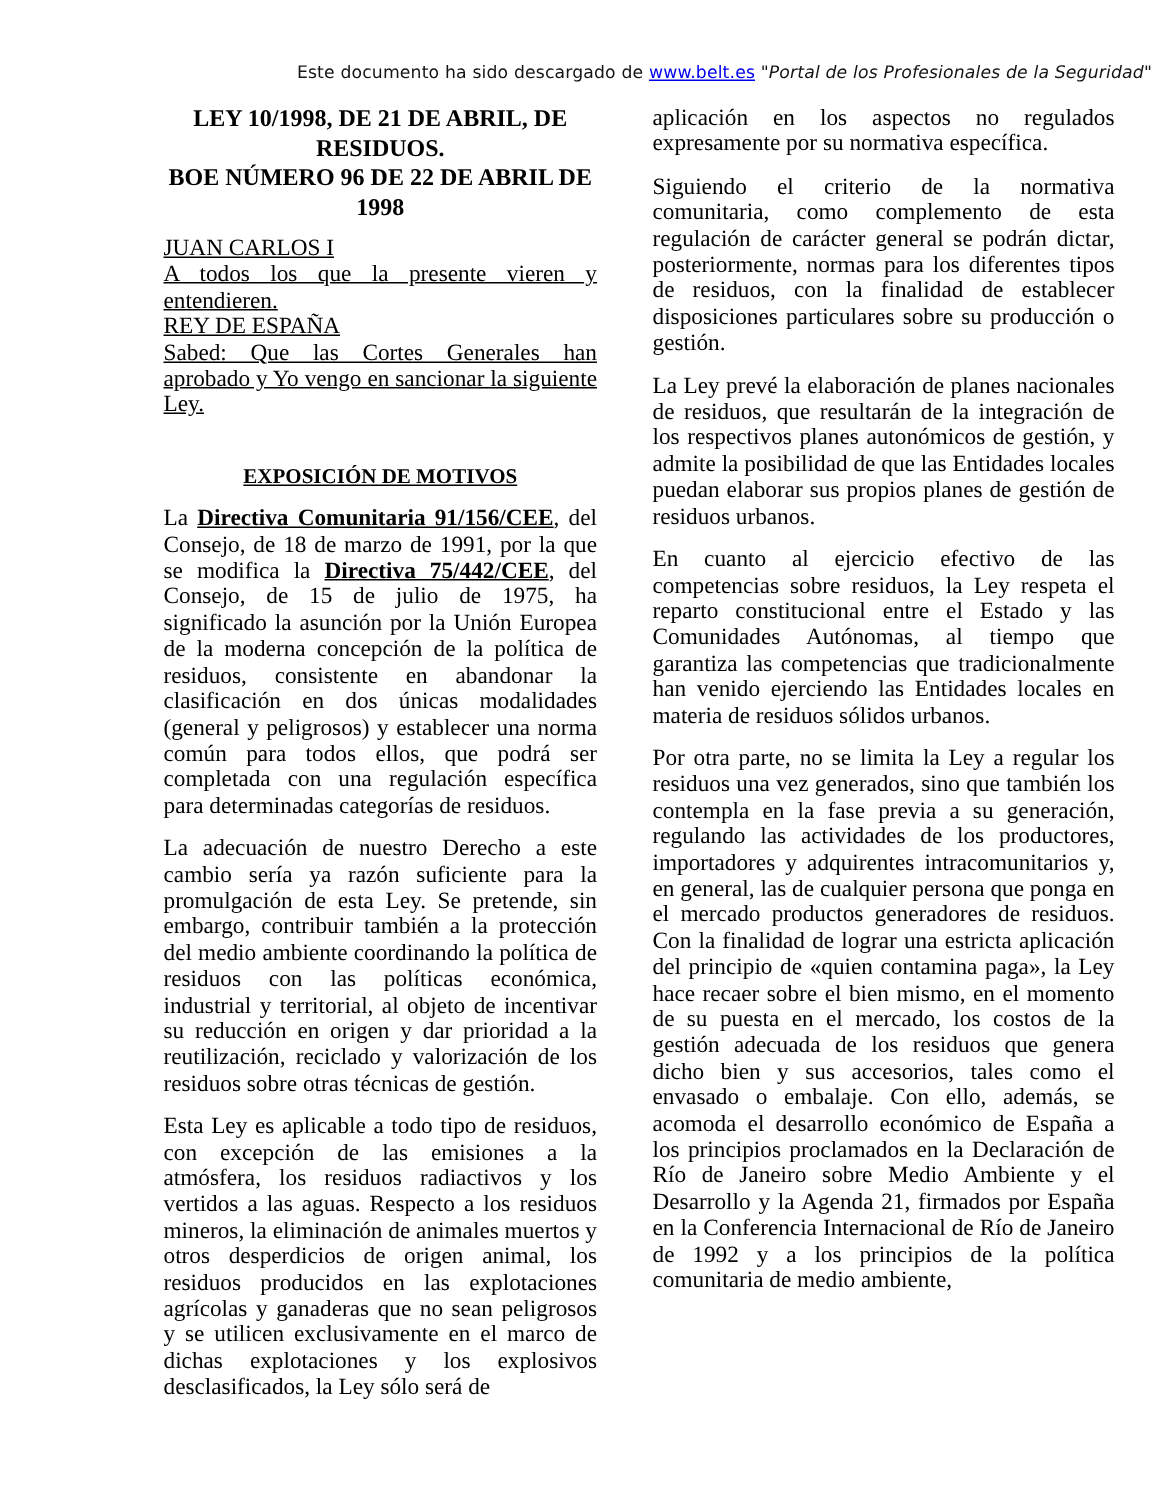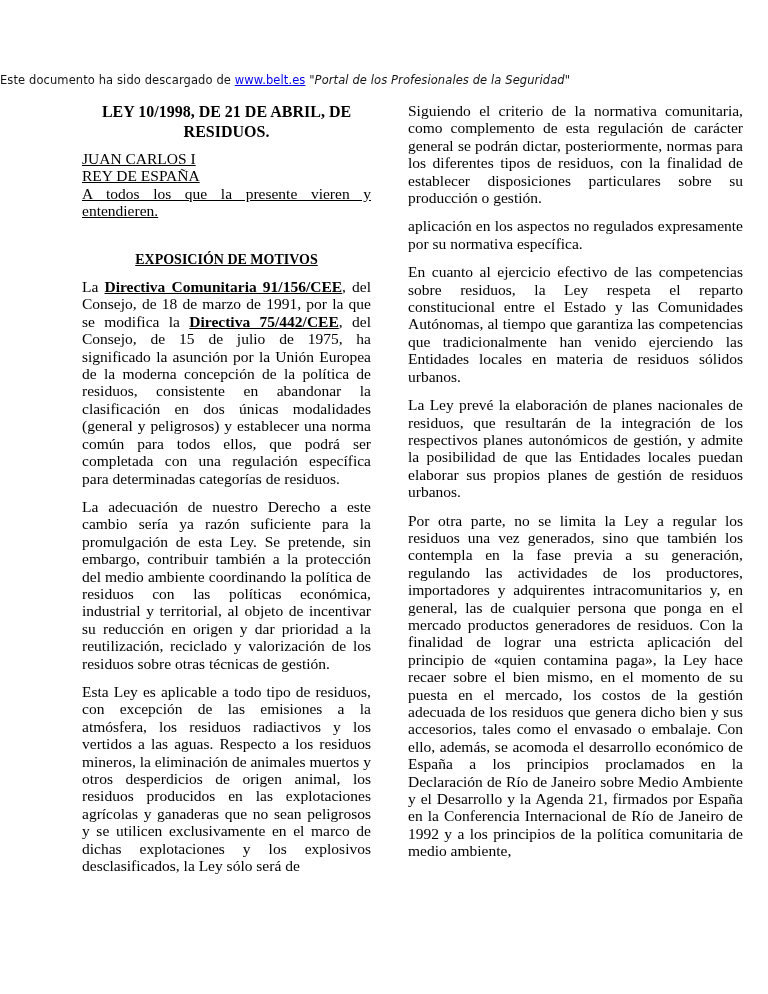--- a/index.html
+++ b/index.html
@@ -4,38 +4,39 @@
 <style>
   html, body { margin: 0; padding: 0; }
   body {
     width: 768px; height: 994px;
     background: #ffffff;
     color: #000000;
     font-family: "Liberation Serif", serif;
     overflow: hidden;
   }
   .header {
-    padding-top: 73px;
-    text-align: left;
+    padding-top: 41px;
+    text-align: right;
     font-family: "DejaVu Sans", sans-serif;
     font-size: 11.5px;
     color: #141414;
     letter-spacing: 0.1px;
   }
   .header .link {
     color: #0000ee;
     text-decoration: underline;
     cursor: pointer;
   }
   .header .quote { font-style: italic; }
   .columns {
     display: flex;
     padding: 15px 25px 0 82px;
     gap: 37px;
     box-sizing: border-box;
+    margin-left: 27px;
   }
   .col {
     font-size: 15.5px;
     line-height: 17.4px;
     text-align: justify;
   }
   .col-left { width: 289px; flex: none; }
   .col-right { flex: 1; min-width: 0; }
   .title {
     font-weight: bold;
@@ -65,38 +66,40 @@
     <span>Este documento ha sido descargado de</span>
     <a class="link" style="color: rgb(0, 0, 238);">www.belt.es</a>
     <span class="quote">"Portal de los Profesionales de la Seguridad"</span>
   </div>
 
   <div class="columns">
 
     <div class="col col-left">
       <div class="title">
         <div>LEY 10/1998, DE 21 DE ABRIL, DE RESIDUOS.</div>
+        <div>BOE NÚMERO 96 DE 22 DE ABRIL DE 1998</div>
       </div>
       <div class="preamble">
         <p>JUAN CARLOS I</p>
+        <p>A todos los que la presente vieren y entendieren.</p>
         <p>REY DE ESPAÑA</p>
-        <p>A todos los que la presente vieren y entendieren.</p>
+        <p>Sabed: Que las Cortes Generales han aprobado y Yo vengo en sancionar la siguiente Ley.</p>
       </div>
       <div class="section-heading">EXPOSICIÓN DE MOTIVOS</div>
       <div id="left-paras">
           <p class="para"><span>La </span><span class="u">Directiva Comunitaria 91/156/CEE</span><span>, del Consejo, de 18 de marzo de 1991, por la que se modifica la </span><span class="u">Directiva 75/442/CEE</span><span>, del Consejo, de 15 de julio de 1975, ha significado la asunción por la Unión Europea de la moderna concepción de la política de residuos, consistente en abandonar la clasificación en dos únicas modalidades (general y peligrosos) y establecer una norma común para todos ellos, que podrá ser completada con una regulación específica para determinadas categorías de residuos.</span></p>
           <p class="para"><span>La adecuación de nuestro Derecho a este cambio sería ya razón suficiente para la promulgación de esta Ley. Se pretende, sin embargo, contribuir también a la protección del medio ambiente coordinando la política de residuos con las políticas económica, industrial y territorial, al objeto de incentivar su reducción en origen y dar prioridad a la reutilización, reciclado y valorización de los residuos sobre otras técnicas de gestión.</span></p>
           <p class="para"><span>Esta Ley es aplicable a todo tipo de residuos, con excepción de las emisiones a la atmósfera, los residuos radiactivos y los vertidos a las aguas. Respecto a los residuos mineros, la eliminación de animales muertos y otros desperdicios de origen animal, los residuos producidos en las explotaciones agrícolas y ganaderas que no sean peligrosos y se utilicen exclusivamente en el marco de dichas explotaciones y los explosivos desclasificados, la Ley sólo será de</span></p>
         </div>
     </div>
 
     <div class="col col-right">
       <div id="right-paras">
+          <p class="para">aplicación en los aspectos no regulados expresamente por su normativa específica.</p>
           <p class="para">Siguiendo el criterio de la normativa comunitaria, como complemento de esta regulación de carácter general se podrán dictar, posteriormente, normas para los diferentes tipos de residuos, con la finalidad de establecer disposiciones particulares sobre su producción o gestión.</p>
-          <p class="para">aplicación en los aspectos no regulados expresamente por su normativa específica.</p>
+          <p class="para">La Ley prevé la elaboración de planes nacionales de residuos, que resultarán de la integración de los respectivos planes autonómicos de gestión, y admite la posibilidad de que las Entidades locales puedan elaborar sus propios planes de gestión de residuos urbanos.</p>
           <p class="para">En cuanto al ejercicio efectivo de las competencias sobre residuos, la Ley respeta el reparto constitucional entre el Estado y las Comunidades Autónomas, al tiempo que garantiza las competencias que tradicionalmente han venido ejerciendo las Entidades locales en materia de residuos sólidos urbanos.</p>
-          <p class="para">La Ley prevé la elaboración de planes nacionales de residuos, que resultarán de la integración de los respectivos planes autonómicos de gestión, y admite la posibilidad de que las Entidades locales puedan elaborar sus propios planes de gestión de residuos urbanos.</p>
           <p class="para">Por otra parte, no se limita la Ley a regular los residuos una vez generados, sino que también los contempla en la fase previa a su generación, regulando las actividades de los productores, importadores y adquirentes intracomunitarios y, en general, las de cualquier persona que ponga en el mercado productos generadores de residuos. Con la finalidad de lograr una estricta aplicación del principio de «quien contamina paga», la Ley hace recaer sobre el bien mismo, en el momento de su puesta en el mercado, los costos de la gestión adecuada de los residuos que genera dicho bien y sus accesorios, tales como el envasado o embalaje. Con ello, además, se acomoda el desarrollo económico de España a los principios proclamados en la Declaración de Río de Janeiro sobre Medio Ambiente y el Desarrollo y la Agenda 21, firmados por España en la Conferencia Internacional de Río de Janeiro de 1992 y a los principios de la política comunitaria de medio ambiente,</p>
         </div>
     </div>
 
   </div>
 </div>
 
 </body></html>

